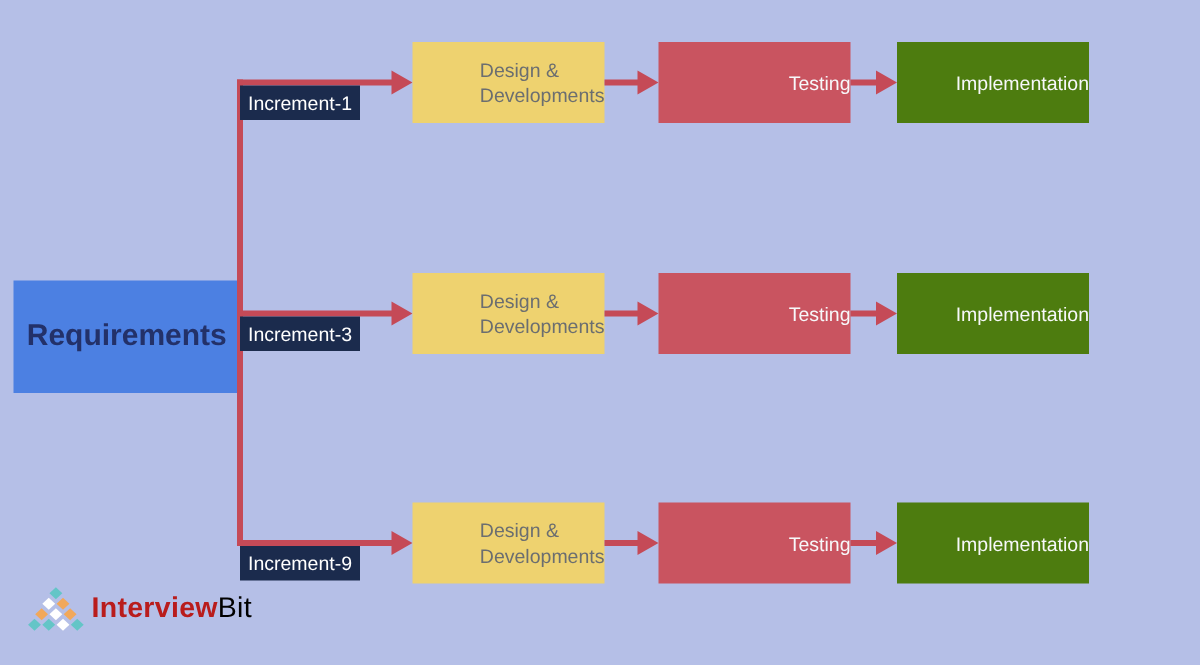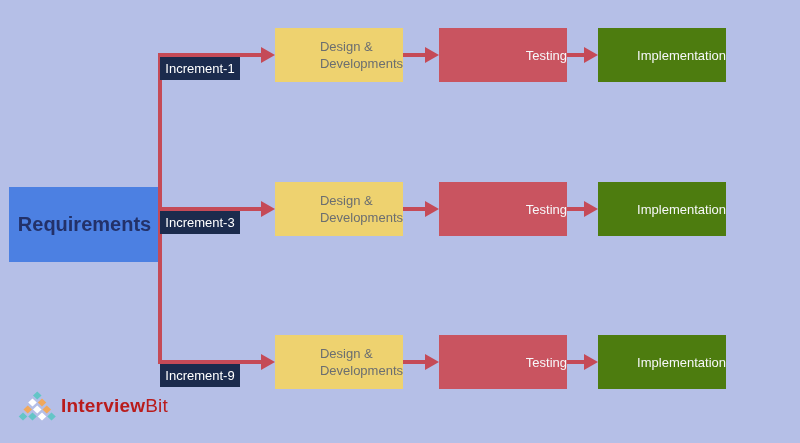--- a/index.html
+++ b/index.html
@@ -56,21 +56,21 @@
     border-bottom: 8px solid transparent;
     border-left: 14px solid #c54a57;
   }
   .logo {
     position: absolute;
     left: 18px; top: 391px;
     display: flex; align-items: center; gap: 5px;
   }
   .logo-text { font-size: 19px; letter-spacing: 0.2px; }
   .logo-bold  { font-weight: 700; color: #b91c1c; }
-  .logo-light { font-weight: 400; color: #b91c1c; }
+  .logo-light { font-weight: 400; color: #000000; }
 </style>
 </head>
 <body>
 
 <div class="canvas">
 
   <div class="req-box">
     <span>Requirements</span>
   </div>
 

